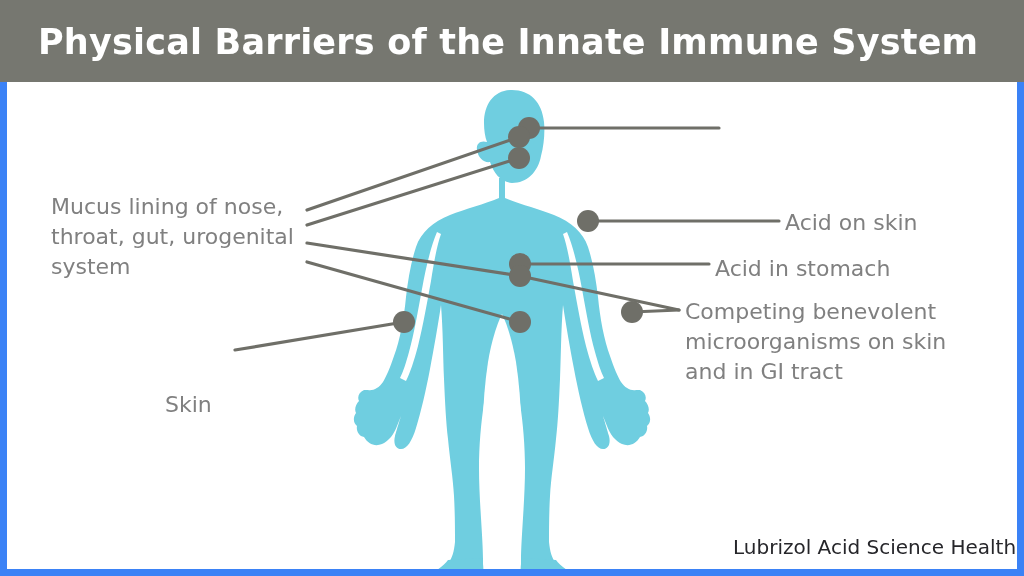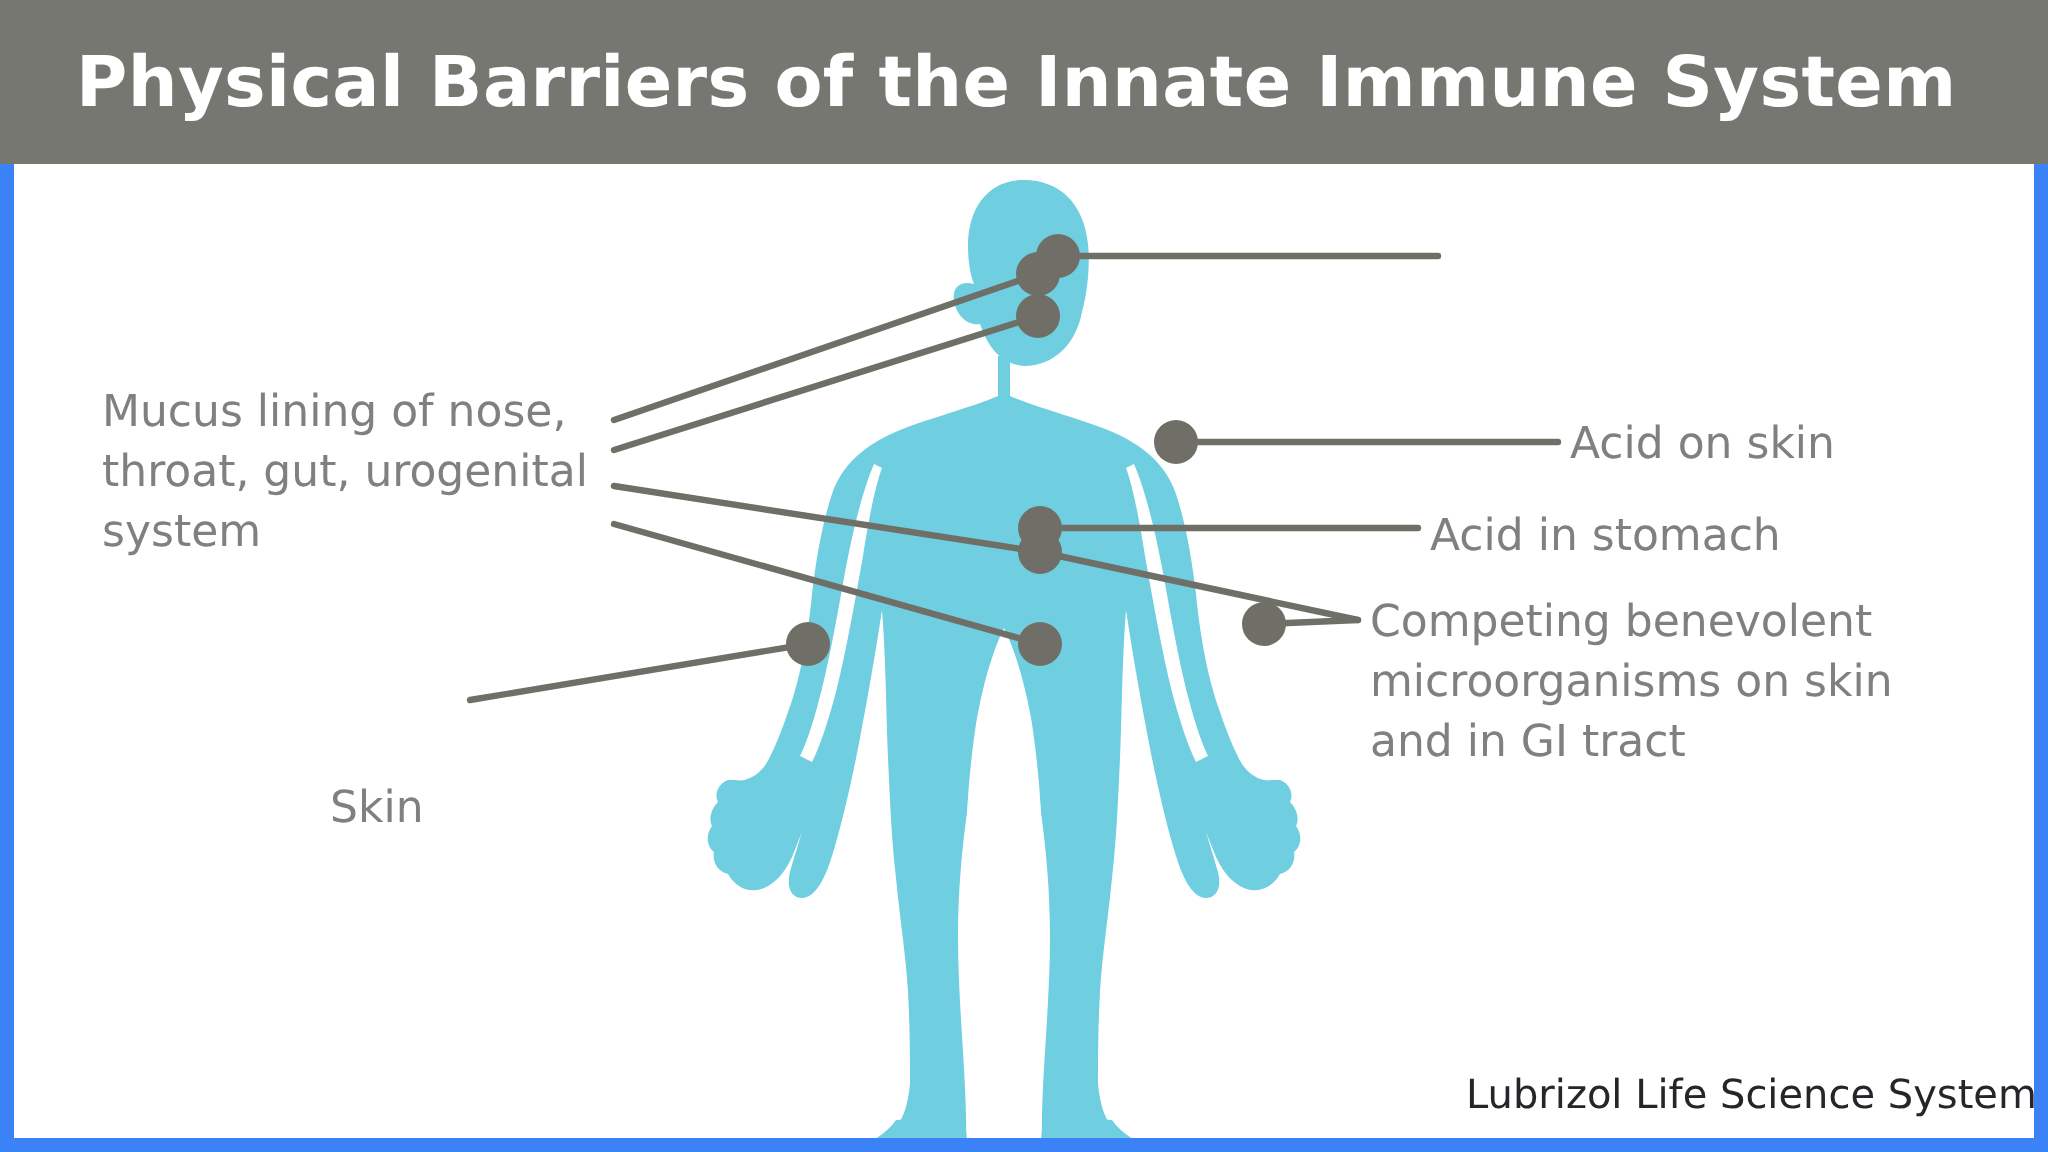--- a/index.html
+++ b/index.html
@@ -261,16 +261,16 @@
     <div class="label lbl-acid-skin">Acid on skin</div>
 
     <div class="label lbl-acid-stom">Acid in stomach</div>
 
     <div class="label lbl-competing">Competing benevolent microorganisms on skin and in GI tract</div>
 
     <div class="label lbl-mucus">Mucus lining of nose, throat, gut, urogenital system</div>
 
     <div class="label lbl-skin">Skin</div>
 
-    <div class="footer-text">Lubrizol Life Science System</div>
+    <div class="footer-text">Lubrizol Acid Science Health</div>
 
   </div>
 </div>
 
 </body></html>

